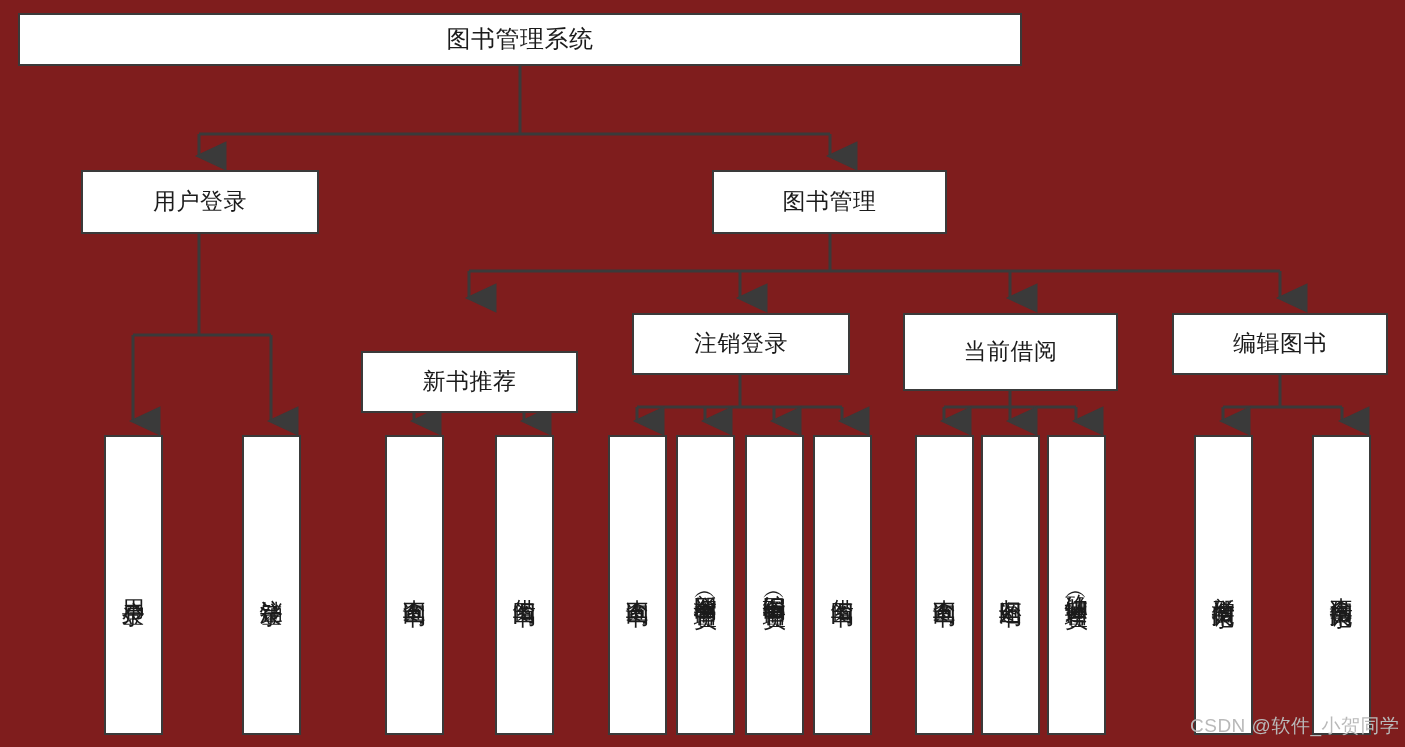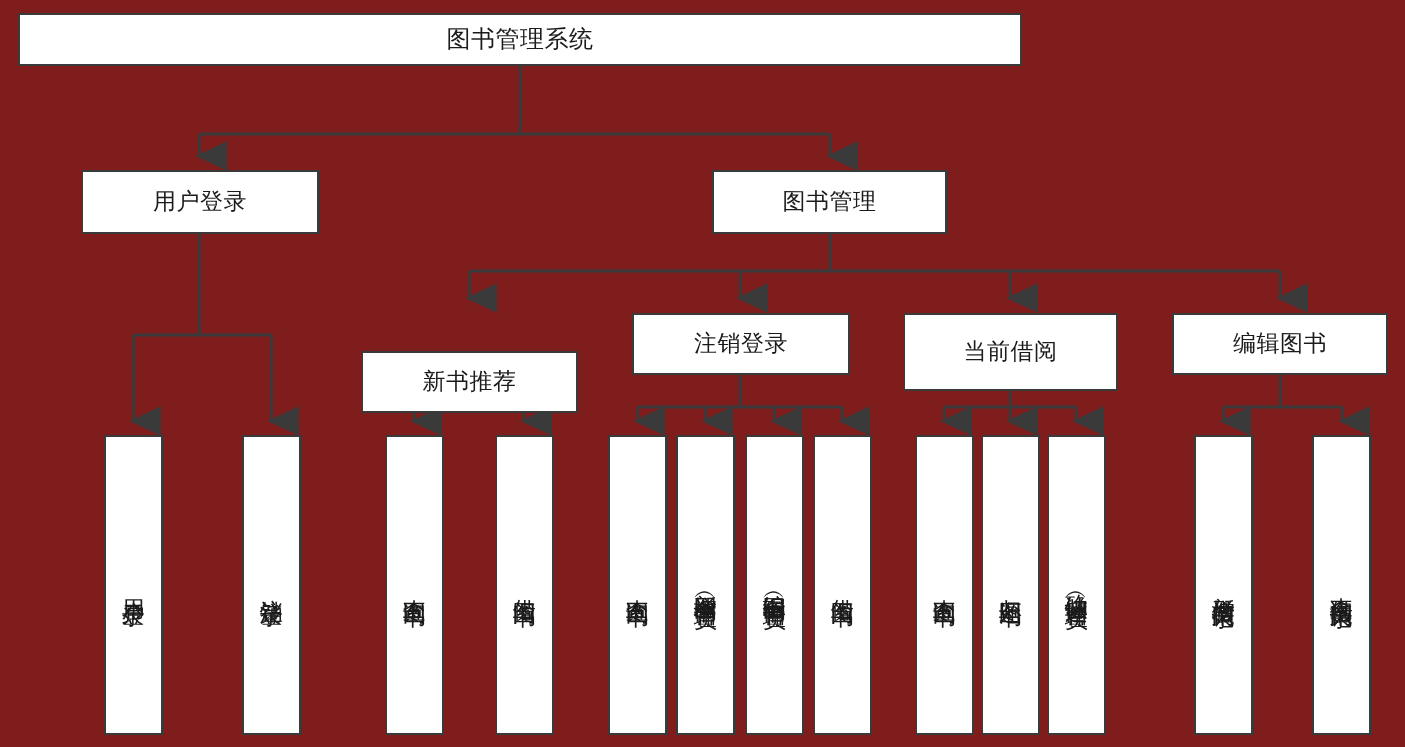--- a/index.html
+++ b/index.html
@@ -188,14 +188,15 @@
     <span class="label">确认归还（管理员）</span>
   </div>
 
   <div class="node v" style="left:1194px; top:435px; width:59px; height:300px;">
     <span class="label">新增借阅记录</span>
   </div>
   <div class="node v" style="left:1312px; top:435px; width:59px; height:300px;">
     <span class="label">查询借阅记录</span>
   </div>
 
+  <div class="watermark" style="left:1190px; top:713px;">CSDN @软件_小贺同学</div>
 
 </div>
 
 </body></html>

